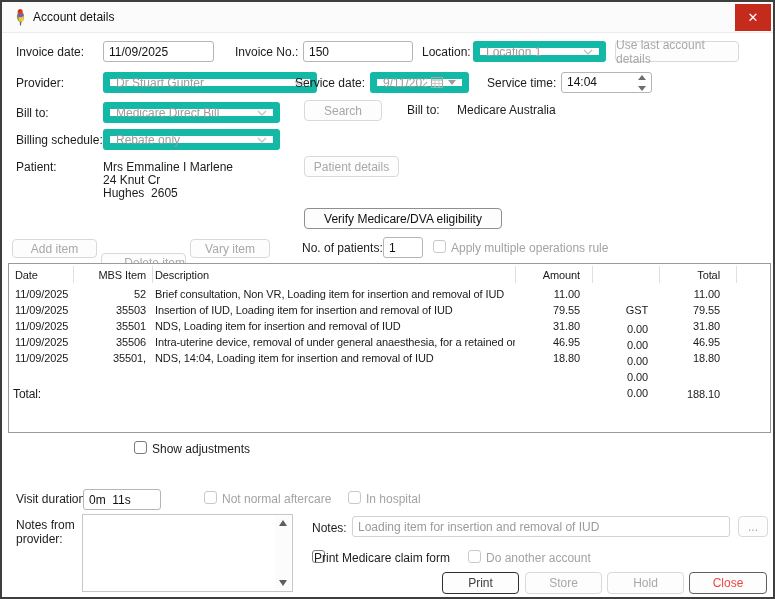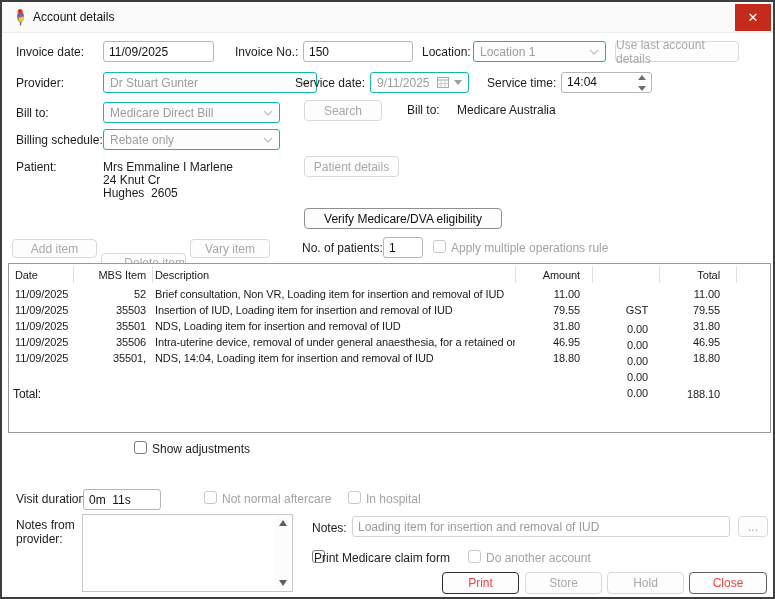--- a/index.html
+++ b/index.html
@@ -18,30 +18,30 @@
                color:#fff; font-size:13px; cursor:pointer; }
 
   .lbl { position:absolute; color:#1c1c1c; white-space:pre; }
   .lbl-gray { color:#a3a3a3; }
 
   .tb { position:absolute; height:21px; border:1px solid #b5b5b5; border-radius:3px;
         background:#fff; font-family:"Liberation Sans",sans-serif; font-size:12px;
         color:#111; padding:0 5px; outline:none; }
   .tb.dim-border { border-color:#d2d2d2; }
 
-  .combo { position:absolute; height:21px; border:1px solid #14b8a6; border-radius:3px;
+  .combo { position:absolute; height:21px; border:7px solid #14b8a6; border-radius:3px;
            background:#fdfdfd; display:flex; align-items:center; padding:0 6px; }
   .combo .ctext { color:#9c9c9c; flex:1; overflow:hidden; white-space:nowrap; }
   .combo .chev { margin-left:4px; display:flex; }
 
   .btn { position:absolute; border:1px solid #d9d9d9; border-radius:4px; background:#fdfdfd;
          display:flex; align-items:center; justify-content:center; font-size:12px;
          color:#a8a8a8; cursor:default; }
   .btn.enabled { border-color:#8f8f8f; color:#111; cursor:pointer; }
-  .btn.default-btn { border-color:#2e2e2e; color:#ef4444; }
+  .btn.default-btn { border-color:#2e2e2e; color:#404040; }
   .btn.dark-border { border-color:#5f5f5f; color:#ef4444; }
 
   .cb { position:absolute; width:13px; height:13px; border:1px solid #7b7b7b; border-radius:3px;
         background:#fff; cursor:pointer; }
   .cb.disabled { border-color:#c9c9c9; cursor:default; }
 
   
   .cal-icon { display:flex; margin-left:4px; }
   .dd-arrow { width:0; height:0; border-left:4px solid transparent; border-right:4px solid transparent;
               border-top:5px solid #9d9d9d; margin-left:5px; }

